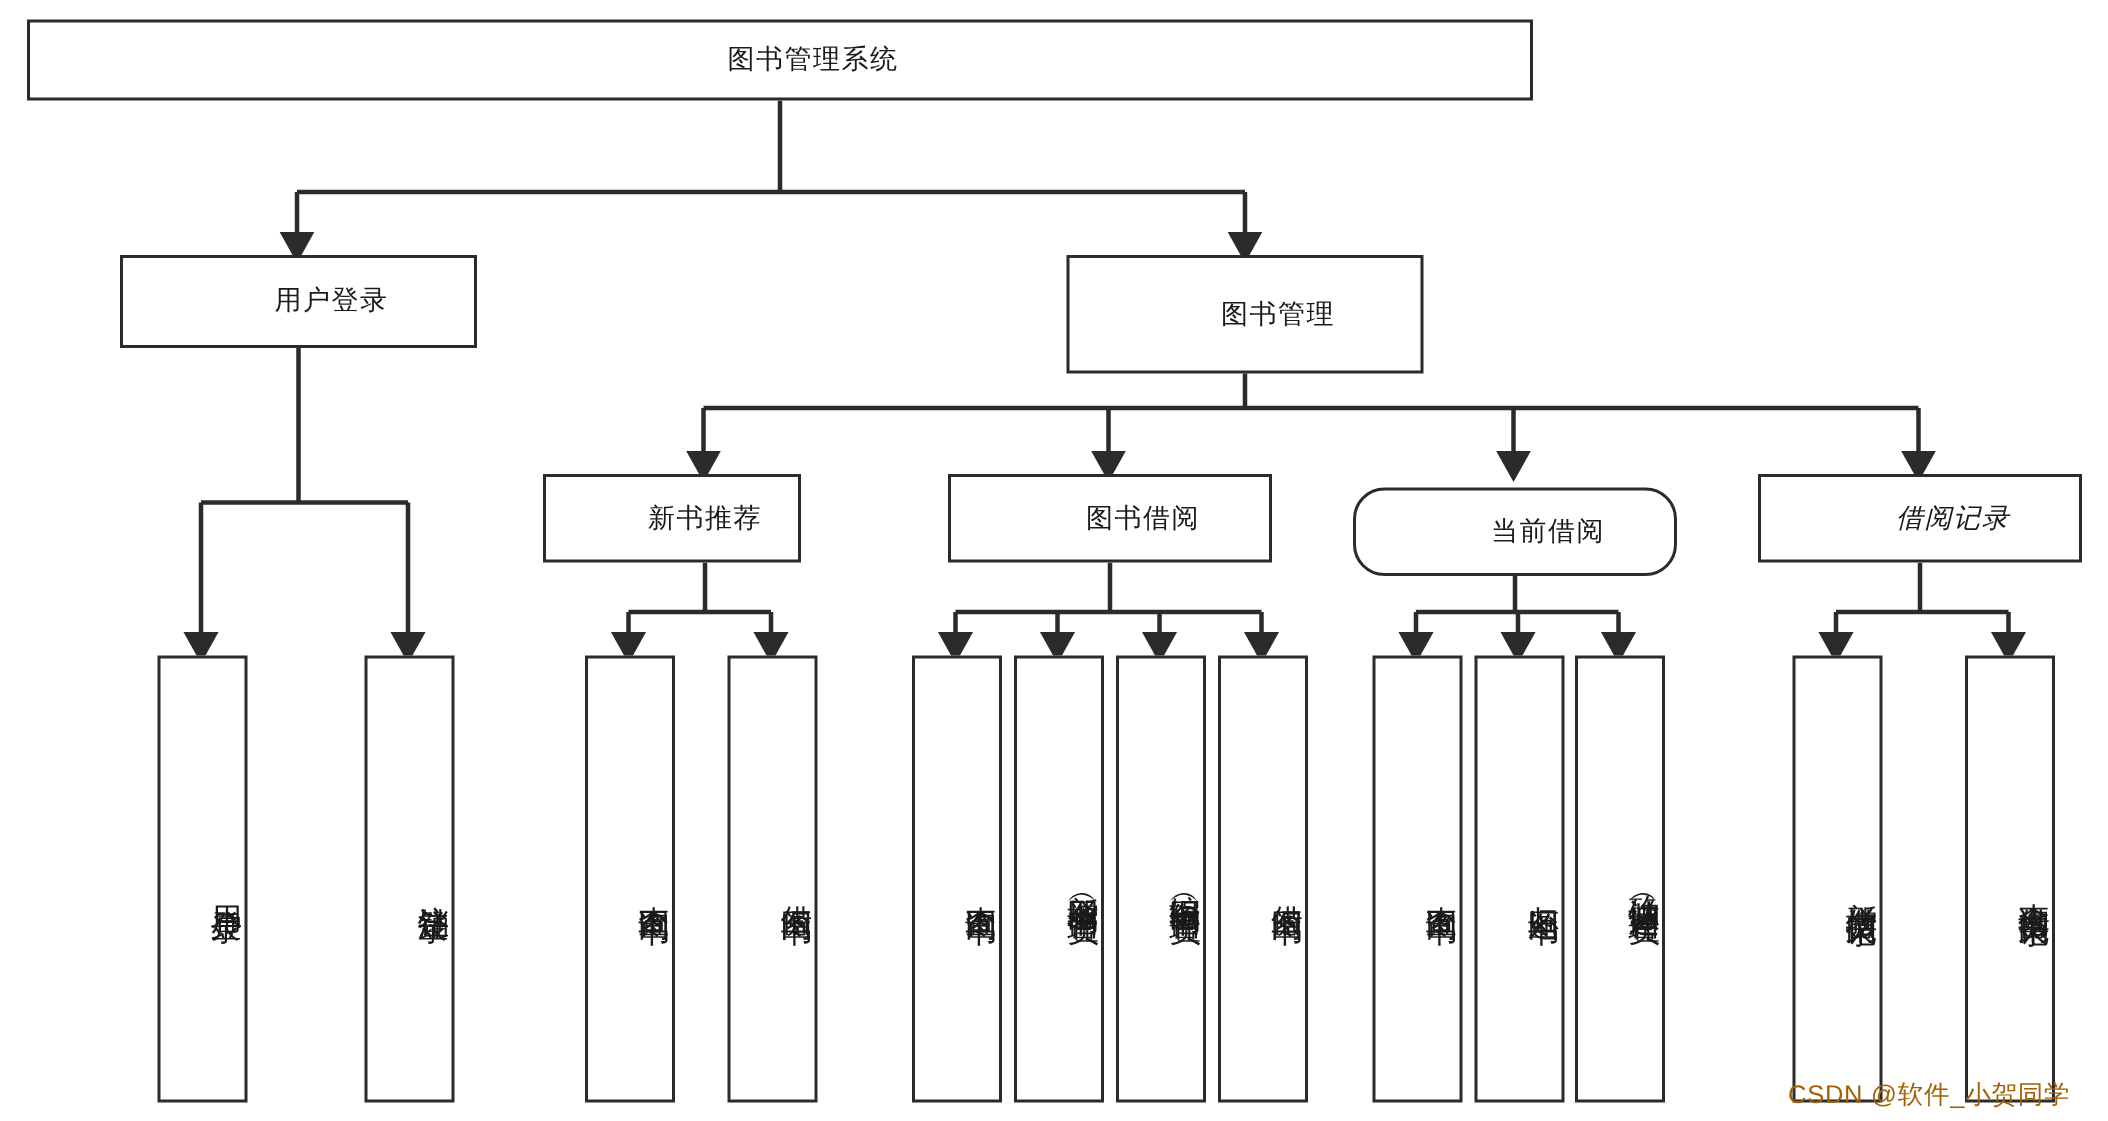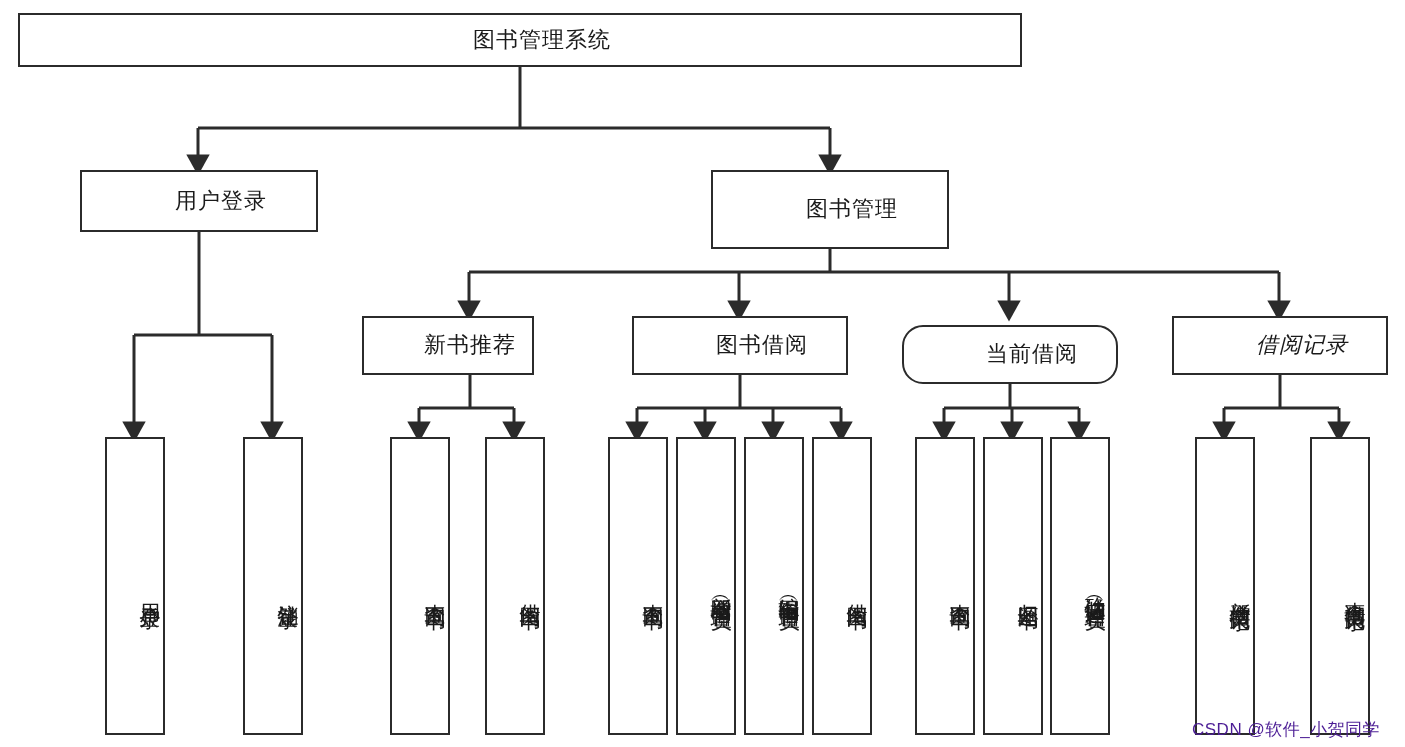--- a/index.html
+++ b/index.html
@@ -30,41 +30,41 @@
     box-sizing: border-box;
     border: 2px solid #2b2b2b;
     background: #ffffff;
     display: flex;
     align-items: center;
     justify-content: center;
     text-align: center;
     color: #1a1a1a;
   }
   .node.horiz {
-    font-size: 22px;
+    font-size: 18px;
     line-height: 1.2;
     letter-spacing: 1px;
     padding-left: 44px;
   }
   .node.vert {
     writing-mode: vertical-rl;
     text-orientation: upright;
     font-size: 21px;
     line-height: 1.25;
     letter-spacing: 2px;
     align-items: flex-start;
     justify-content: center;
     padding-top: 10px;
   }
   .node.vert.tall {
     padding-top: 6px;
   }
   .watermark {
     position: absolute;
-    color: #4c1d95;
+    color: #a16207;
     font-size: 17px;
     letter-spacing: 0.5px;
     white-space: nowrap;
   }
 </style>
 </head>
 <body>
 
 <div id="canvas">
 

